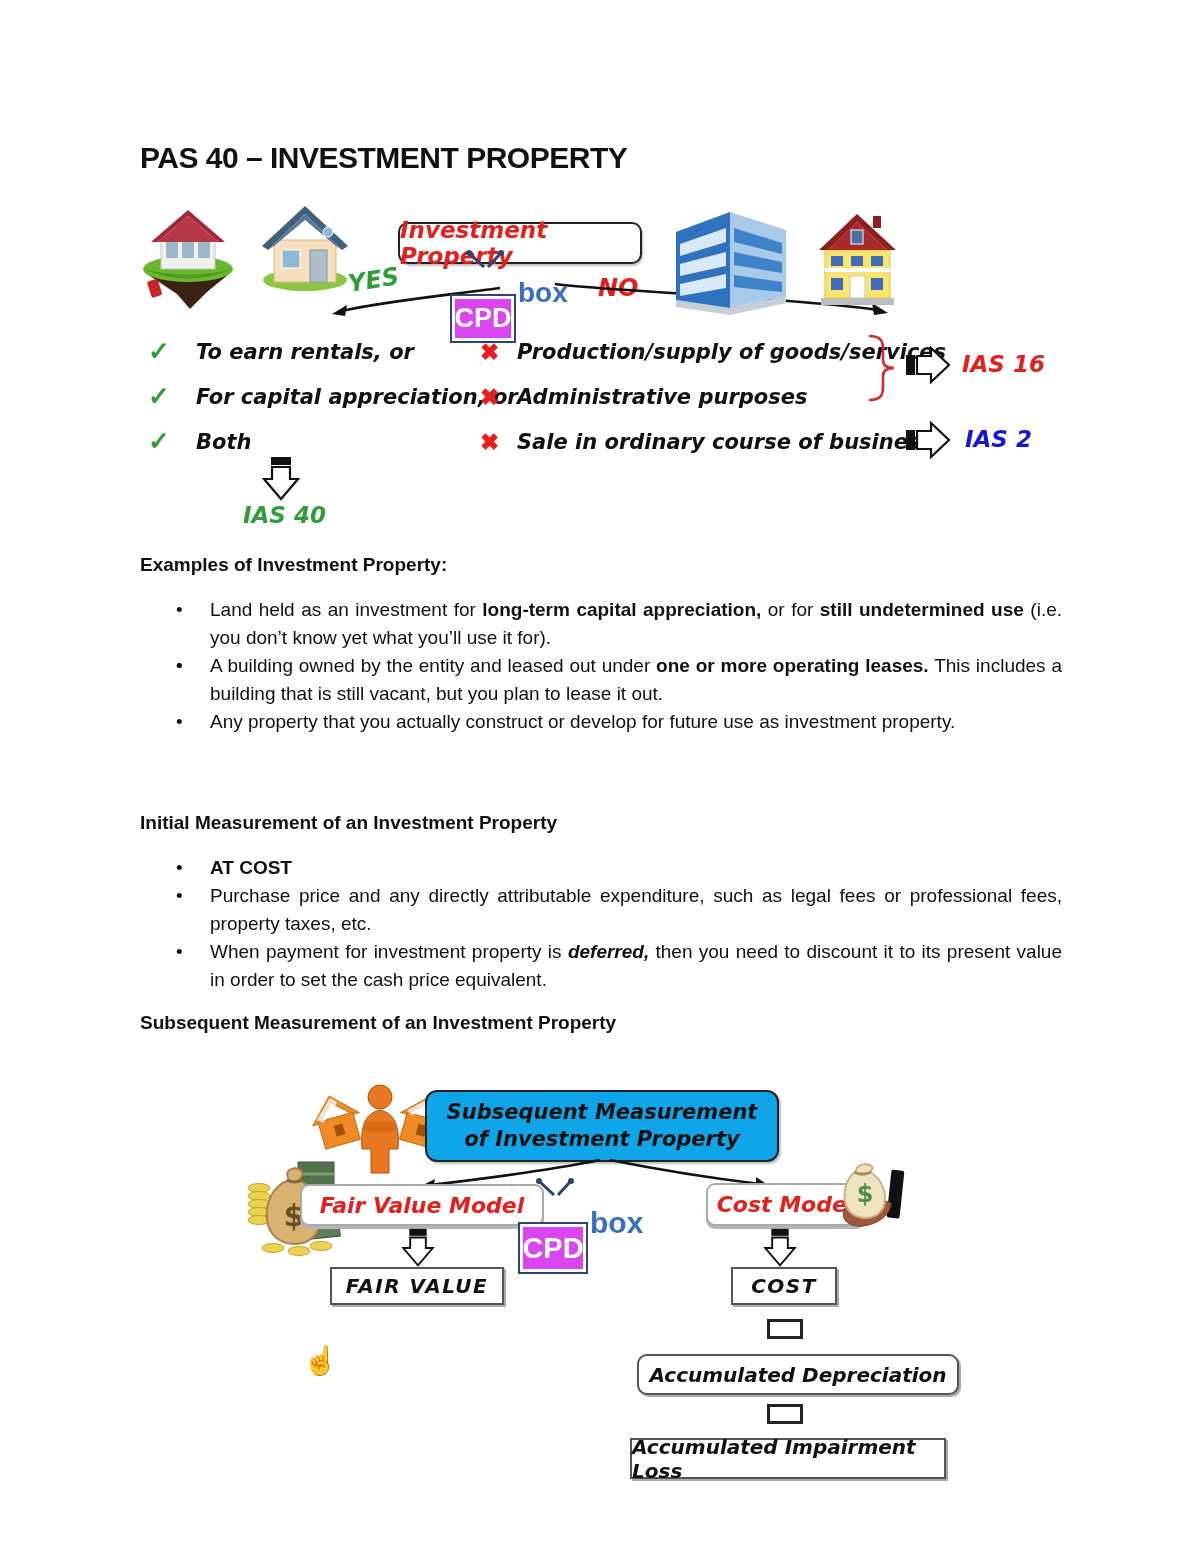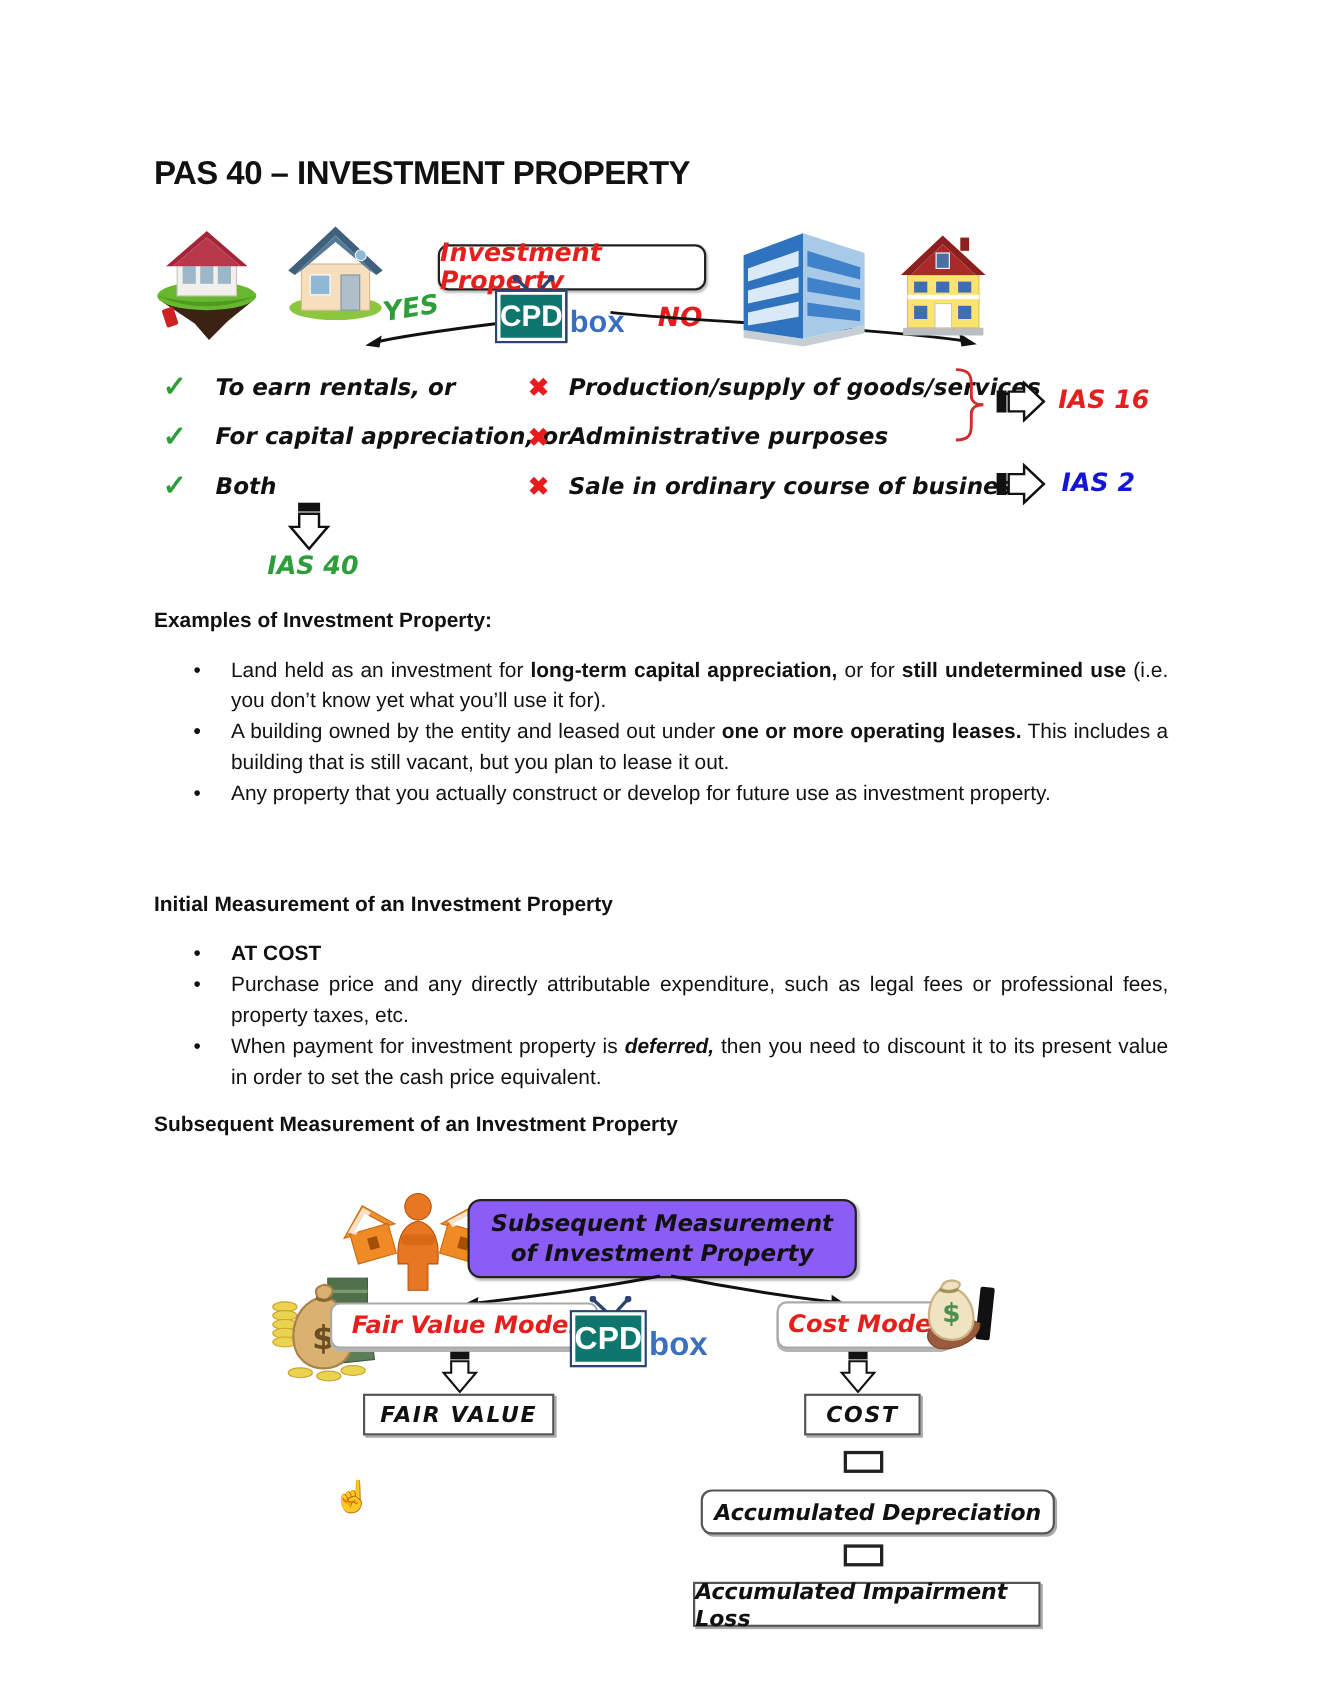--- a/index.html
+++ b/index.html
@@ -7,38 +7,38 @@
         font-family:"Liberation Sans",sans-serif;color:#1a1a1a;}
   .abs{position:absolute;}
   .hand{font-family:"DejaVu Sans",sans-serif;font-style:italic;font-weight:700;}
   .title{font-size:30px;font-weight:700;letter-spacing:-0.5px;color:#111;}
   .sec-h{font-size:19px;font-weight:700;color:#111;}
   .body-txt{font-size:19px;line-height:28px;text-align:justify;color:#111;}
   .bullet{position:relative;padding-left:70px;margin:0;}
   .bullet .dot{position:absolute;left:36px;top:0;font-size:19px;}
   .ip-box{border:2px solid #222;border-radius:10px;background:#fff;box-shadow:1px 2px 2px rgba(0,0,0,.25);
           display:flex;align-items:center;justify-content:center;font-size:23px;color:#e41f1c;}
-  .sub-box{border:2px solid #222;border-radius:12px;background:#8b5cf6;box-shadow:2px 2px 2px rgba(0,0,0,.25);
+  .sub-box{border:2px solid #222;border-radius:12px;background:#0ea5e9;box-shadow:2px 2px 2px rgba(0,0,0,.25);
           display:flex;flex-direction:column;align-items:center;justify-content:center;
           font-size:21px;line-height:27px;color:#111;text-align:center;font-style:italic;}
   .model-box{border:2px solid #a9a9a9;border-radius:9px;background:#fff;box-shadow:0 3px 0 #b5b5b5;
           display:flex;align-items:center;justify-content:center;font-size:22px;color:#e41f1c;}
   .plain-box{border:2px solid #555;background:#fff;box-shadow:2px 2px 0 #aaa;
           display:flex;align-items:center;justify-content:center;font-size:20px;color:#111;}
   .check{color:#2d9e3a;font-size:26px;font-weight:700;}
   .cross{color:#e81c1c;font-size:23px;font-weight:700;}
   .chk-txt{font-size:21px;color:#111;}
   .ias{font-size:23px;}
   .yes{color:#2d9e3a;font-size:24px;transform:rotate(-9deg);}
   .no{color:#e81c1c;font-size:24px;}
   .minus-box{width:30px;height:14px;background:#fff;border:3px solid #222;}
   .cpdlogo{position:absolute;}
-  .cpd-tv{position:absolute;background:#0f766e;box-shadow:inset 0 0 0 3px #fff,0 0 0 2px #2e4370;
+  .cpd-tv{position:absolute;background:#d946ef;box-shadow:inset 0 0 0 3px #fff,0 0 0 2px #2e4370;
           display:flex;align-items:center;justify-content:center;color:#fff;
-          font-family:"Liberation Sans",sans-serif;font-weight:700;}
+          font-family:"Liberation Sans",sans-serif;font-weight:700;margin-top:31px;}
   .cpd-word{position:absolute;color:#3a6fbe;font-weight:700;font-family:"Liberation Sans",sans-serif;}
   .rednote{color:#e41f1c;font-size:23px;line-height:30px;text-align:center;}
 </style>
 </head>
 <body>
 
 <div class="page">
 
   <div class="abs title" style="left:140px;top:141px;">PAS 40 – INVESTMENT PROPERTY</div>
 

